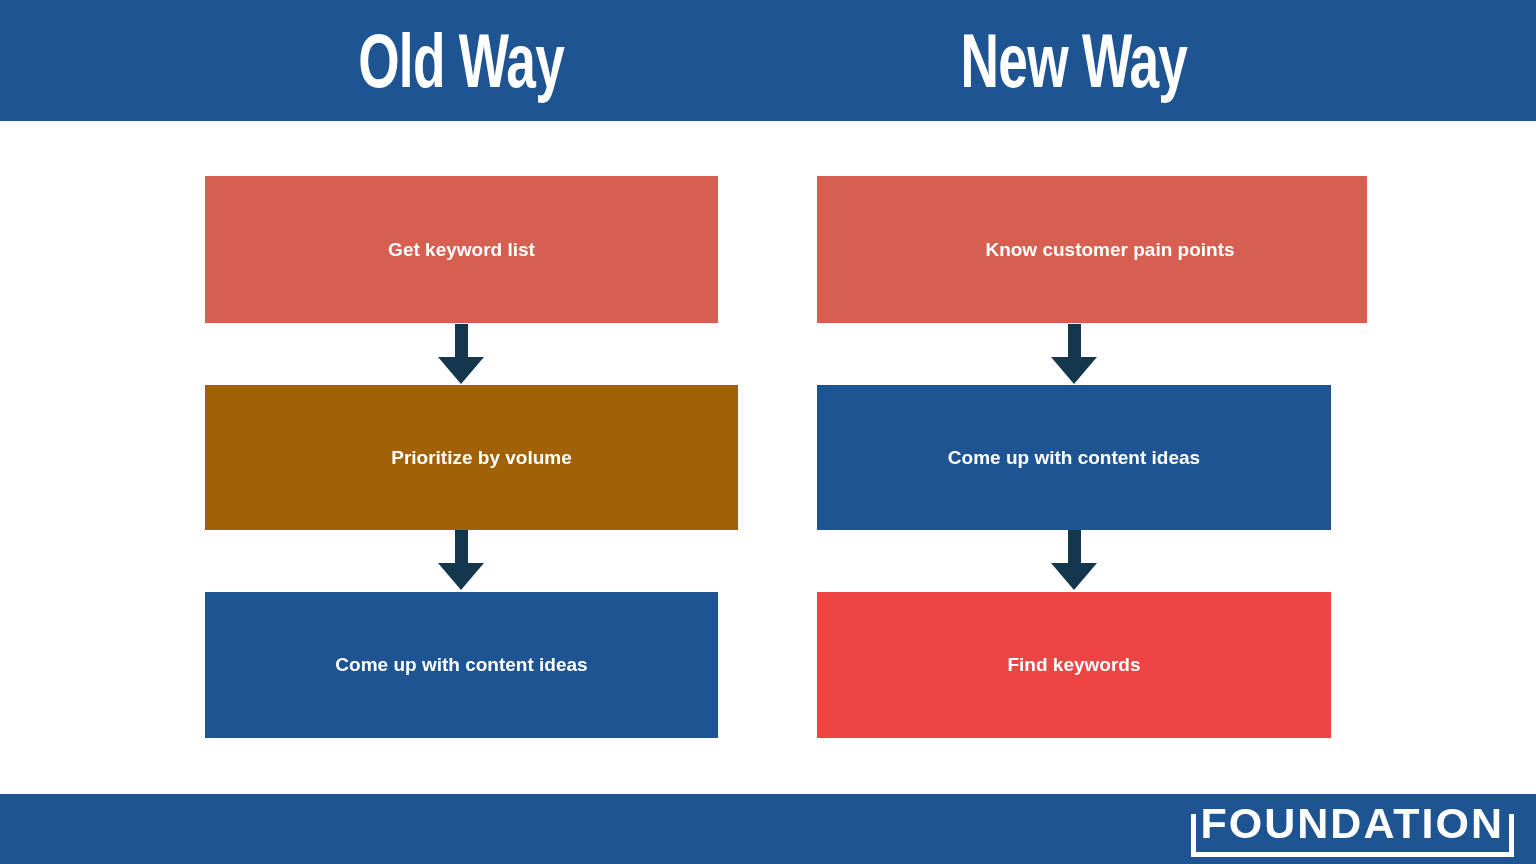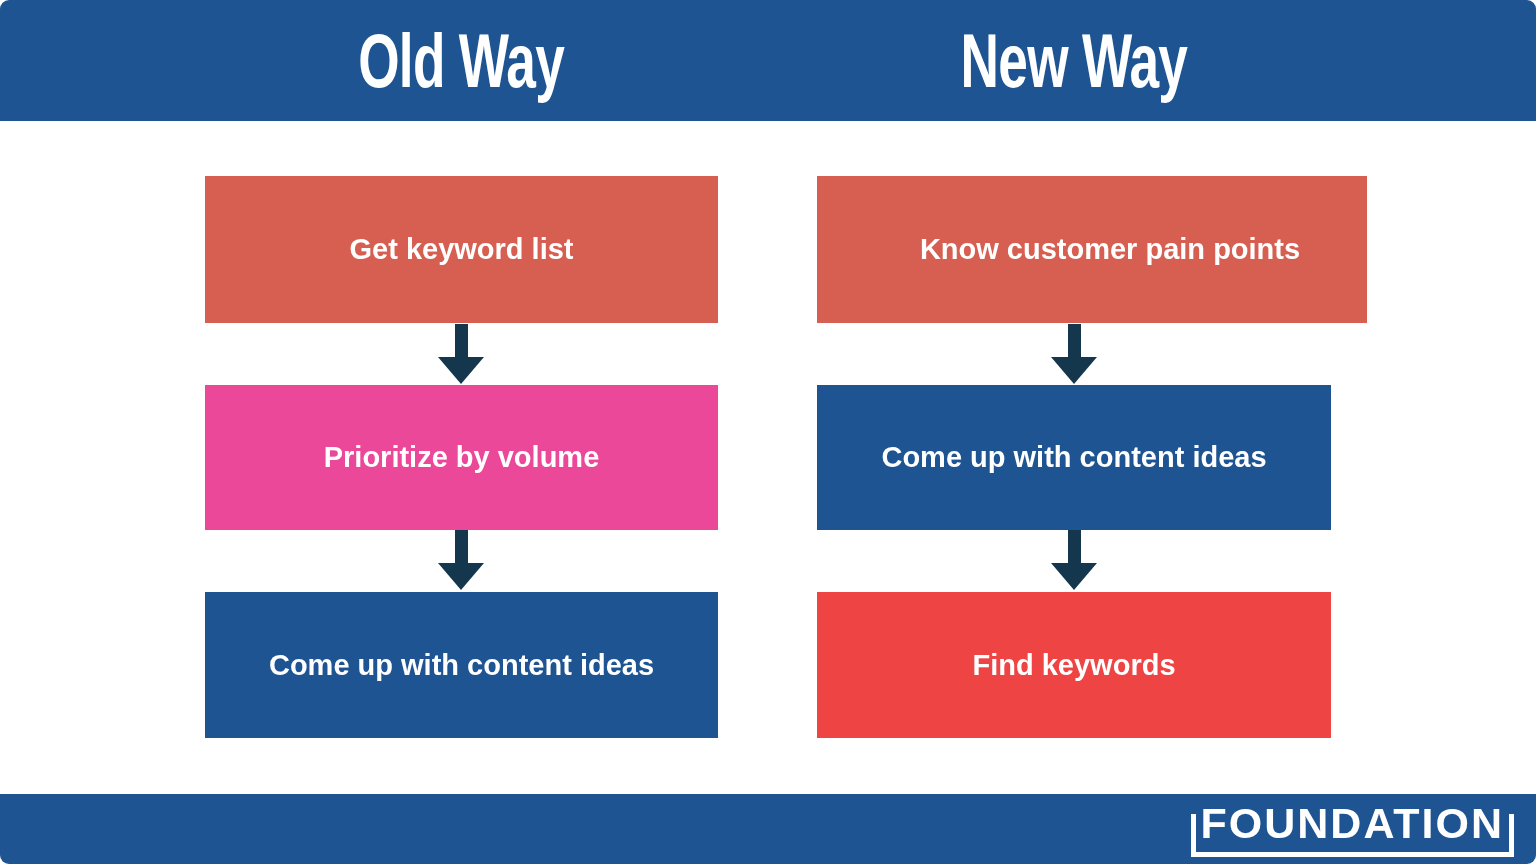--- a/index.html
+++ b/index.html
@@ -7,21 +7,20 @@
     padding: 0;
     background: #ffffff;
     font-family: "Liberation Sans", sans-serif;
   }
   #canvas {
     position: relative;
     width: 1536px;
     height: 864px;
     background: #ffffff;
     overflow: hidden;
-    border-radius: 9px;
   }
 
   
   .bar {
     position: absolute;
     left: 0;
     width: 1536px;
     background: var(--blue);
   }
   .header-bar { top: 0; height: 121px; }
@@ -46,21 +45,21 @@
     letter-spacing: -1px;
   }
 
   
   .box {
     position: absolute;
     display: flex;
     align-items: center;
     justify-content: center;
     color: #ffffff;
-    font-size: 29px;
+    font-size: 19px;
     font-weight: bold;
     text-align: center;
   }
   .col-left  .box { left: 205px; width: 513px; }
   .col-right .box { left: 817px; width: 514px; }
   .row1 { top: 176px; height: 147px; }
   .row2 { top: 385px; height: 145px; }
   .row3 { top: 592px; height: 146px; }
 
   
@@ -128,21 +127,21 @@
   <div class="bar header-bar"></div>
   <div class="header-title-slot left">
     <span>Old Way</span>
   </div>
   <div class="header-title-slot right">
     <span>New Way</span>
   </div>
 
   <div class="col-left">
     <div class="box row1" style="background-color: rgb(214, 95, 81);">Get keyword list</div>
-    <div class="box row2" style="background-color: #ec4899;">Prioritize by volume</div>
+    <div class="box row2" style="background-color: #a16207; padding-left: 20px;">Prioritize by volume</div>
     <div class="box row3" style="background-color: rgb(30, 84, 146);">Come up with content ideas</div>
     <div class="arrow a-left gap1">
       <div class="stem"></div>
       <div class="head"></div>
     </div>
     <div class="arrow a-left gap2">
       <div class="stem"></div>
       <div class="head"></div>
     </div>
   </div>

